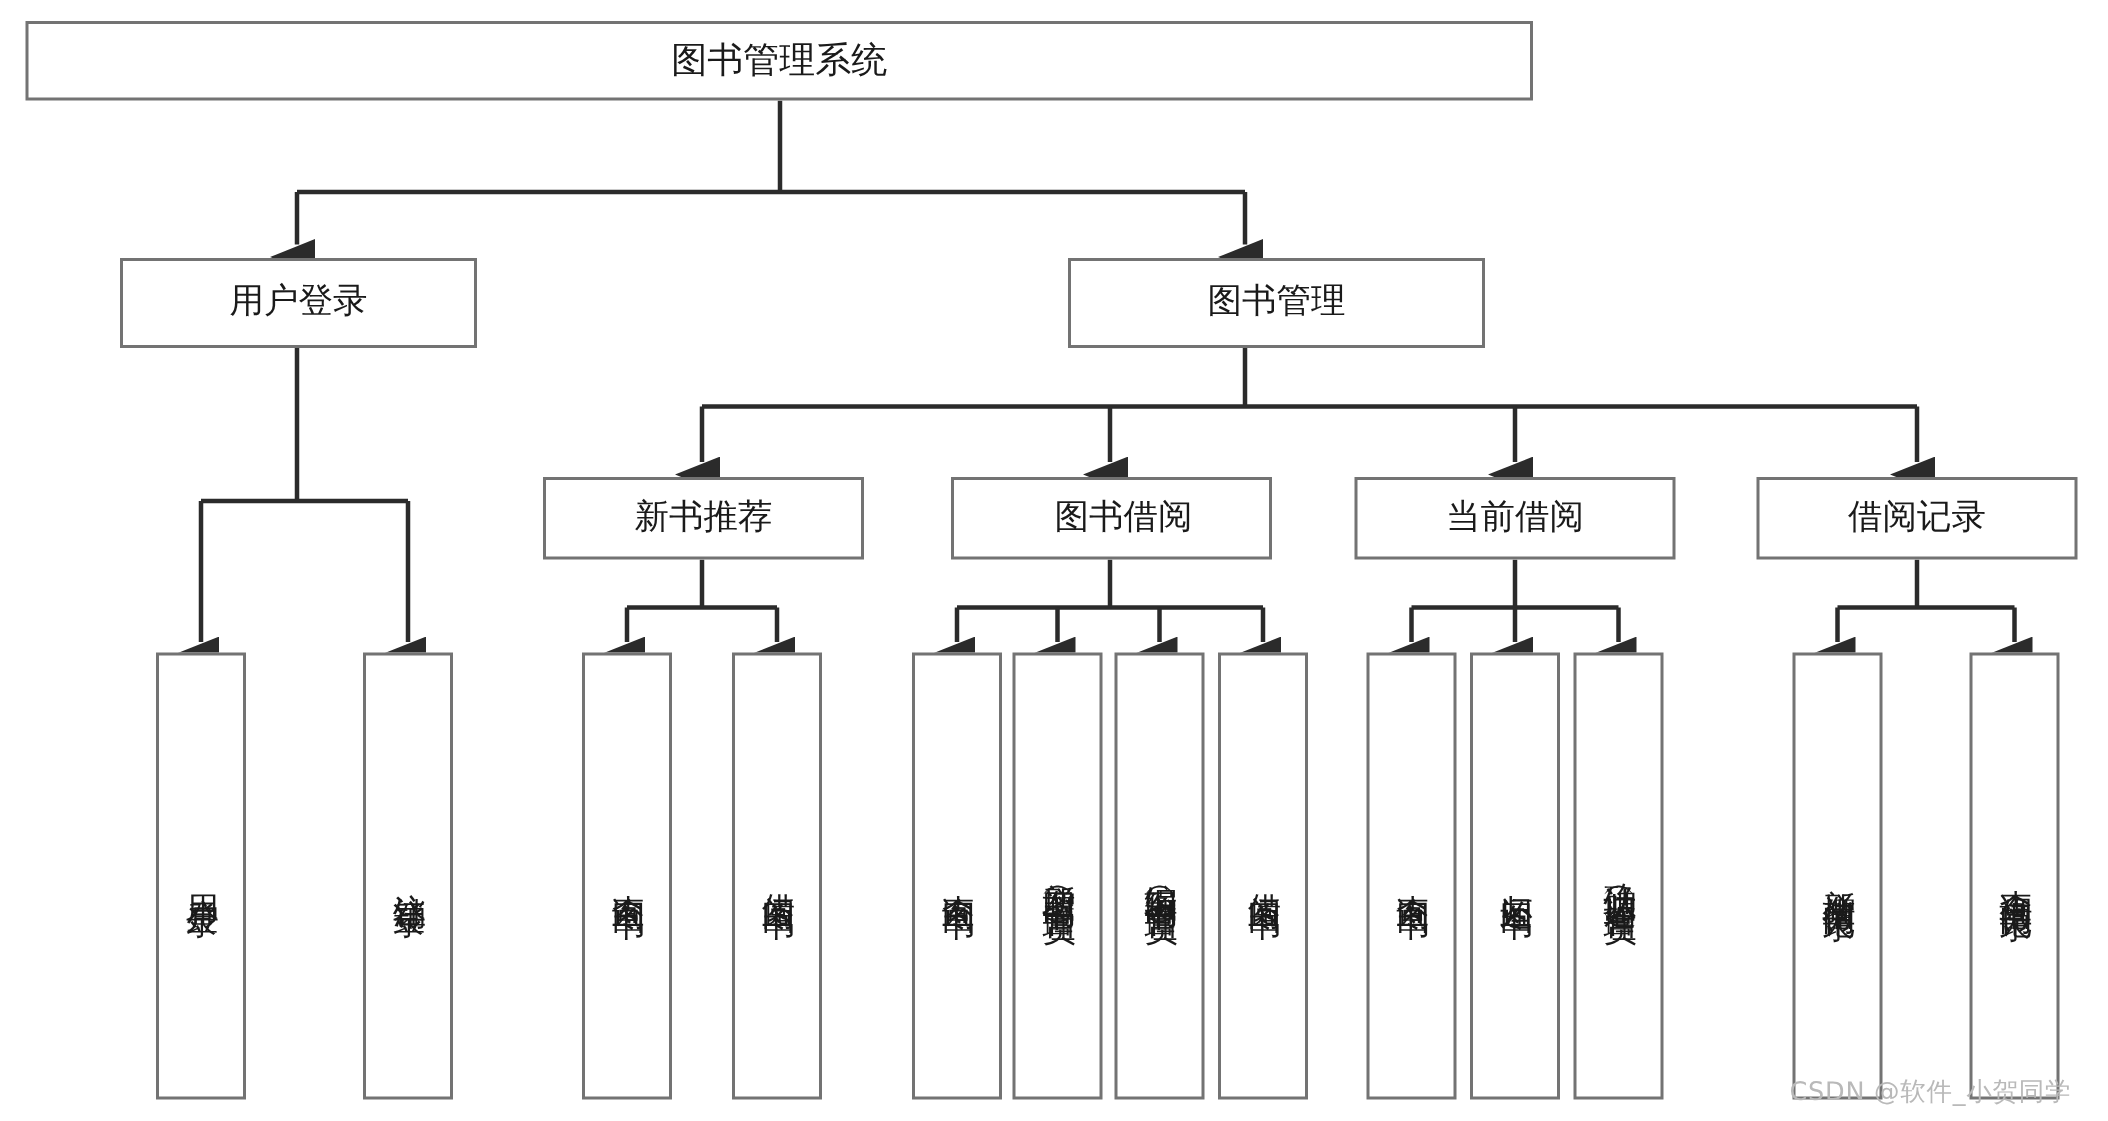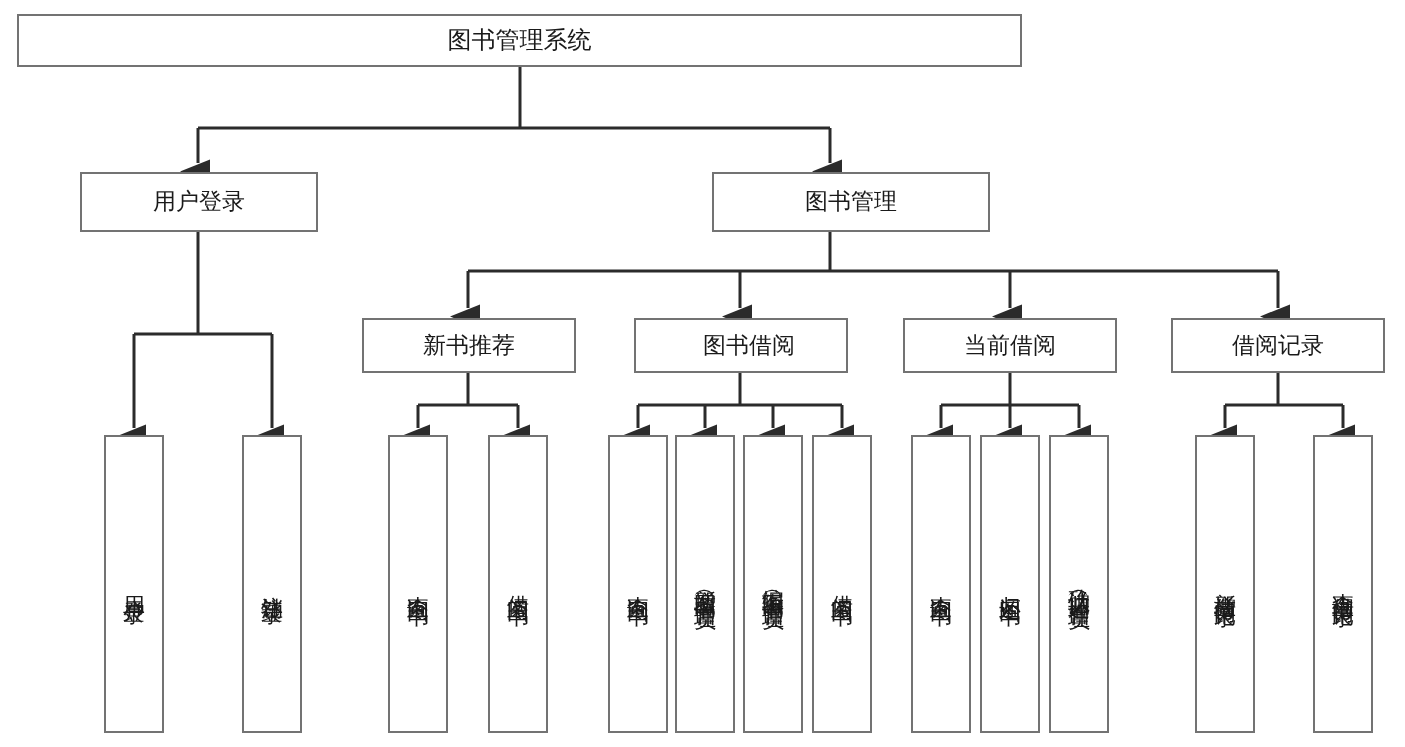--- a/index.html
+++ b/index.html
@@ -195,14 +195,15 @@
   </div>
 
   <div class="node vert" style="left:1195px;top:435px;width:60px;height:298px;">
     <span class="label">新增借阅记录</span>
   </div>
 
   <div class="node vert" style="left:1313px;top:435px;width:60px;height:298px;">
     <span class="label">查询借阅记录</span>
   </div>
 
+  <div class="watermark" style="left:1193px;top:716px;">CSDN @软件_小贺同学</div>
 
 </div>
 
 </body></html>

